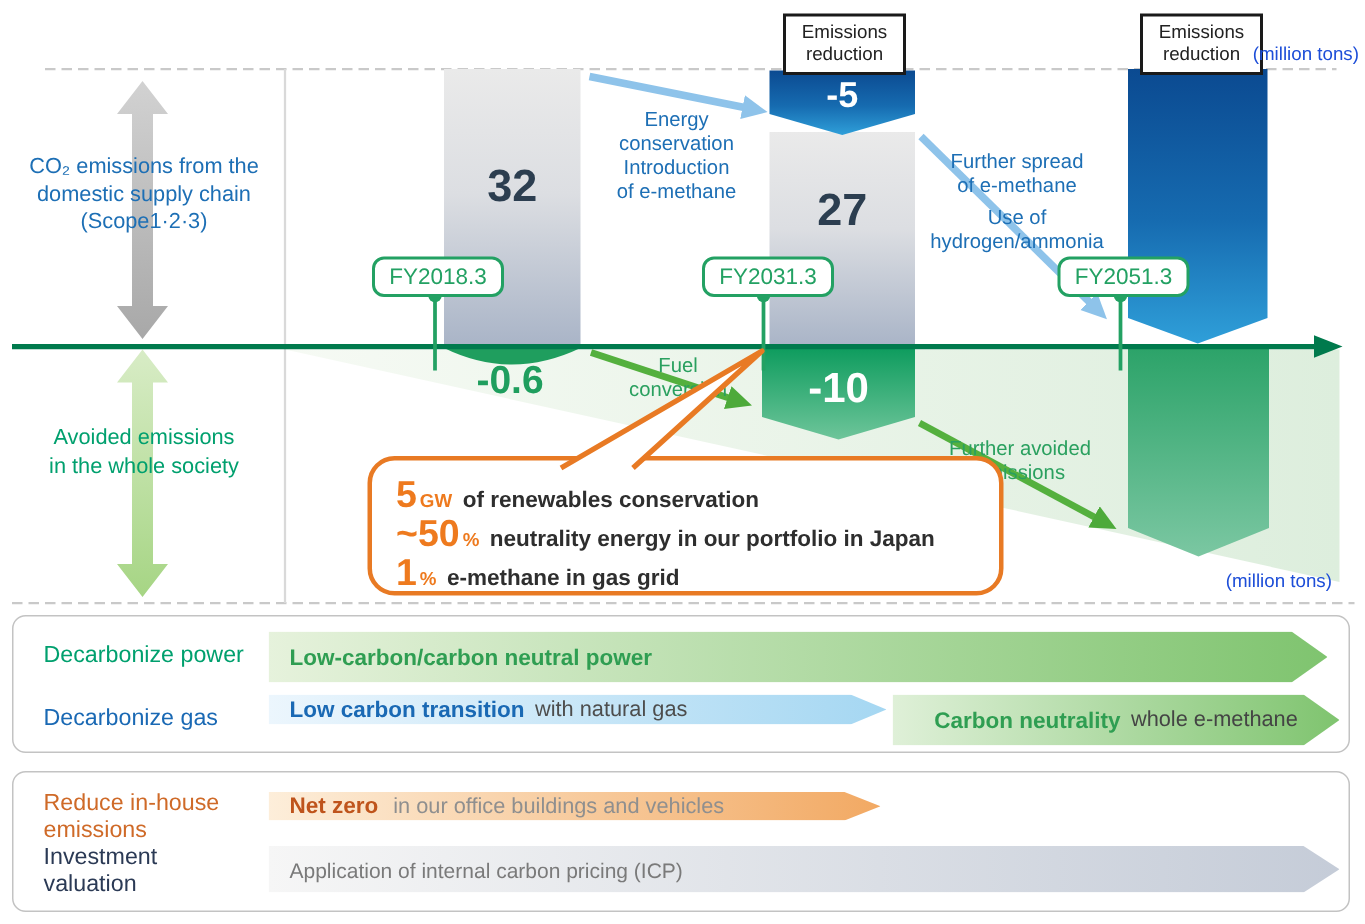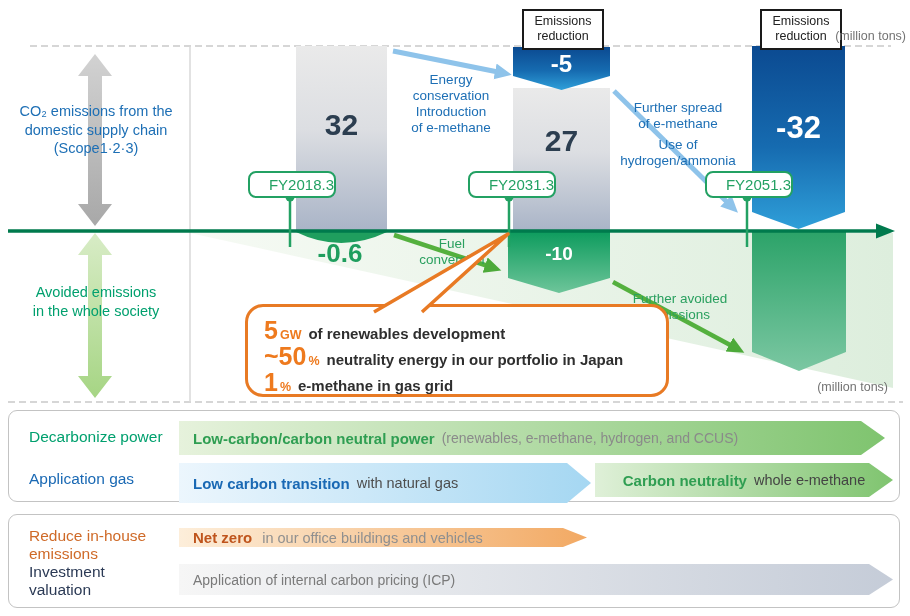--- a/index.html
+++ b/index.html
@@ -9,24 +9,24 @@
   .pre{white-space:pre-line;}
   .ctr{text-align:center;}
   
   .axis-label-blue{color:#1d6fb5;font-size:14.5px;line-height:1.28;}
   .axis-label-green{color:#00a06e;font-size:14.5px;line-height:1.28;}
   .annot-blue{color:#1d6fb5;font-size:13.5px;line-height:1.18;}
   .annot-green{color:#2aa05f;font-size:13.5px;line-height:1.18;}
   .barnum{font-weight:bold;color:#2c3e50;}
   .barnum-w{font-weight:bold;color:#ffffff;}
   .fy-box{background:#fff;border:2px solid #23a163;border-radius:8px;color:#23a163;
-          font-size:15px;line-height:23px;height:23px;width:84px;text-align:right;}
+          font-size:15px;line-height:23px;height:23px;width:84px;text-align:center;}
   .er-badge{background:#fff;border:2px solid #1a1a1a;color:#222;font-size:12.5px;
             line-height:1.22;text-align:center;padding:3px 0;width:78px;white-space:pre-line;}
-  .unit{font-size:12.5px;color:#737373;text-align:right;}
+  .unit{font-size:12.5px;color:#1d4ed8;text-align:right;}
   
   .callout{background:#fff;border:3.5px solid #e87a24;border-radius:18px;z-index:3;}
   .callout-row{display:flex;align-items:baseline;height:26px;padding-left:16px;}
   .co-val{font-size:25px;font-weight:bold;color:#ee7a1e;}
   .co-unit{font-size:12.5px;font-weight:bold;color:#ee7a1e;margin-left:2px;}
   .co-txt{font-size:15px;font-weight:bold;color:#2e2e2e;margin-left:7px;}
   .tail{z-index:4;}
   
   .panel{position:absolute;background:#fff;border:1.5px solid #c3c3c3;border-radius:9px;box-sizing:border-box;}
   .row-label{position:absolute;font-size:15.5px;line-height:1.16;white-space:pre-line;}
@@ -129,22 +129,21 @@
 reduction</div>
   <div class="abs er-badge pre" style="left:760px;top:9px;z-index:2">Emissions
 reduction</div>
 
   <div class="abs unit" style="left:828px;top:29px;width:78px;z-index:2">(million tons)</div>
   <div class="abs unit" style="left:808px;top:380px;width:80px;z-index:2">(million tons)</div>
 
   <div class="abs barnum ctr" style="left:296px;top:108px;width:91px;font-size:30px;z-index:2">32</div>
   <div class="abs barnum ctr" style="left:513px;top:124px;width:97px;font-size:30px;z-index:2">27</div>
   <div class="abs barnum-w ctr" style="left:513px;top:50px;width:97px;font-size:24px;z-index:2">-5</div>
-  <div class="abs barnum-w ctr" style="left:752px;top:110px;width:93px;font-size:31px;z-index:2">-32</div>
-  <div class="abs barnum-w ctr" style="left:508px;top:243px;width:102px;font-size:19px;z-index:2">-10</div>
+  <div class="abs barnum-w ctr" style="left:508px;top:243px;width:102px;font-size:28px;z-index:2">-10</div>
   <div class="abs ctr" style="left:290px;top:238px;width:100px;font-size:26px;font-weight:bold;color:#1f9e5e;z-index:2">-0.6</div>
 
   <div class="abs fy-box" style="left:248px;top:171px;z-index:2">FY2018.3</div>
   <div class="abs fy-box" style="left:468px;top:171px;z-index:2">FY2031.3</div>
   <div class="abs fy-box" style="left:705px;top:171px;z-index:2">FY2051.3</div>
 
   <div class="abs annot-blue ctr pre" style="left:395px;top:72px;width:112px;z-index:2">Energy
 conservation</div>
   <div class="abs annot-blue ctr pre" style="left:395px;top:104px;width:112px;z-index:2">Introduction
 of e-methane</div>
@@ -155,21 +154,21 @@
   <div class="abs annot-green ctr pre" style="left:402px;top:236px;width:100px;z-index:2">Fuel
 conversion</div>
   <div class="abs annot-green ctr pre" style="left:618px;top:291px;width:124px;z-index:2">Further avoided
 emissions</div>
 
   <div class="abs callout" style="left:245px;top:304px;width:418px;height:87px;">
     <div style="padding-top:9px;">
       <div class="callout-row">
         <span class="co-val">5</span>
         <span class="co-unit">GW</span>
-        <span class="co-txt">of renewables development</span>
+        <span class="co-txt">of renewables conservation</span>
       </div>
       <div class="callout-row">
         <span class="co-val">~50</span>
         <span class="co-unit">%</span>
         <span class="co-txt">neutrality energy in our portfolio in Japan</span>
       </div>
       <div class="callout-row">
         <span class="co-val">1</span>
         <span class="co-unit">%</span>
         <span class="co-txt">e-methane in gas grid</span>
@@ -177,24 +176,23 @@
     </div>
   </div>
   <svg class="abs tail" style="left:360px;top:226px" width="160" height="92" viewBox="0 0 160 92">
     <path d="M14,86 L148,8 L62,86" fill="#ffffff" stroke="#e87a24" stroke-width="3.5" stroke-linejoin="round"></path>
   </svg>
 
   <div class="panel" style="left:8px;top:410px;width:892px;height:92px;">
     <div class="row-label" style="left:20px;top:17px;color:#00a06e;">Decarbonize power</div>
     <div class="arrow g-power" style="left:170px;top:10px;width:706px;height:34px;">
       <span class="hl" style="color:#2f9e52;">Low-carbon/carbon neutral power</span>
-      <span class="rest" style="color:#8a8a8a;">(renewables, e-methane, hydrogen, and CCUS)</span>
-    </div>
-    <div class="row-label" style="left:20px;top:59px;color:#1a69b4;">Application gas</div>
-    <div class="arrow g-gas1" style="left:170px;top:52px;width:412px;height:40px;">
+    </div>
+    <div class="row-label" style="left:20px;top:59px;color:#1a69b4;">Decarbonize gas</div>
+    <div class="arrow g-gas1" style="left:170px;top:52px;width:412px;height:20px;">
       <span class="hl" style="color:#1a69b4;">Low carbon transition</span>
       <span class="rest" style="color:#4d4d4d;font-size:14.5px;">with natural gas</span>
     </div>
     <div class="arrow g-gas2 center" style="left:586px;top:52px;width:298px;height:34px;">
       <span class="hl" style="color:#2f9e52;">Carbon neutrality</span>
       <span class="rest" style="color:#444;font-size:14.5px;">whole e-methane</span>
     </div>
   </div>
 
   <div class="panel" style="left:8px;top:514px;width:892px;height:94px;">

